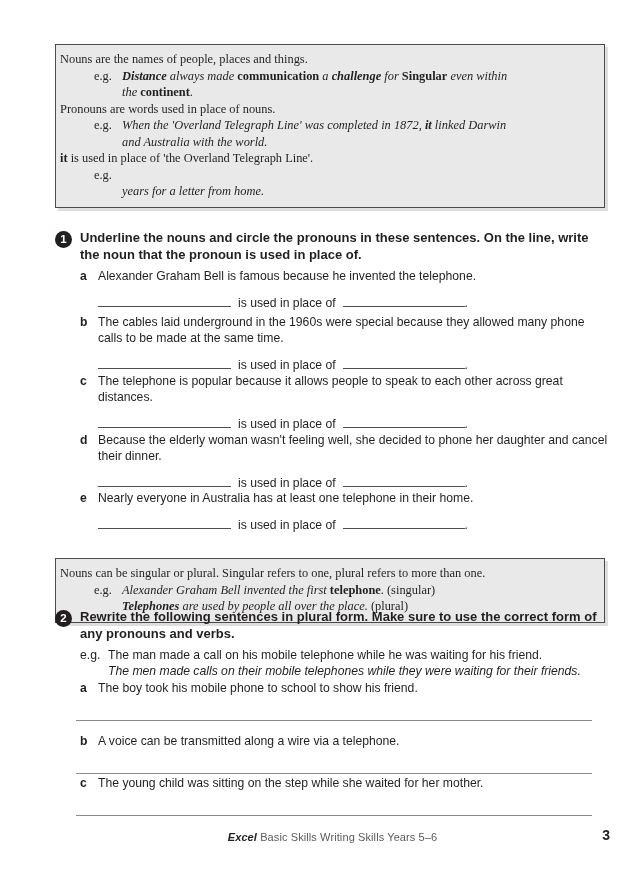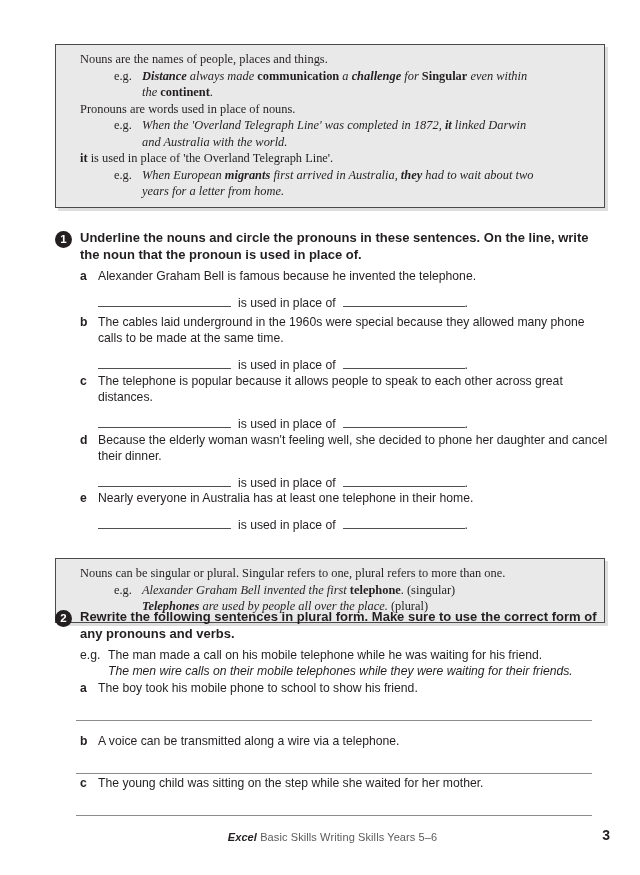--- a/index.html
+++ b/index.html
@@ -30,21 +30,21 @@
     left: 55px;
     width: 550px;
     box-sizing: border-box;
     background: #e9e9e9;
     border: 1.2px solid #4a4a4a;
     box-shadow: 3px 3px 0 rgba(0,0,0,0.13);
     font-family: "Liberation Serif", serif;
     font-size: 12.4px;
     line-height: 1.33;
     color: #231f20;
-    padding: 6px 8px 7px 24px;
+    padding: 6px 8px 7px 4px;
   }
   .info-box .line { white-space: nowrap; }
   .eg-row {
     display: flex;
     align-items: flex-start;
     padding-left: 34px;
   }
   .eg-label {
     flex: 0 0 auto;
     width: 28px;
@@ -195,21 +195,20 @@
     <div class="eg-row">
       <span class="eg-label ro">e.g.</span>
       <span class="eg-body"><span>When the 'Overland Telegraph Line' was completed in 1872, </span><span class="bi">it</span><span> linked Darwin</span></span>
     </div>
     <div class="eg-cont">and Australia with the world.</div>
 
     <div class="line"><span class="b">it</span><span> is used in place of 'the Overland Telegraph Line'.</span></div>
 
     <div class="eg-row">
       <span class="eg-label ro">e.g.</span>
-      <span class="eg-body"><span>When European </span><span class="bi">migrants</span><span> first arrived in Australia, </span><span class="bi">they</span><span> had to wait about two</span></span>
     </div>
     <div class="eg-cont">years for a letter from home.</div>
 
   </div>
 
   <div class="qblock" style="top:230px;">
     <div class="qhead">
       <div class="qnum">1</div>
       <div class="qtext">Underline the nouns and circle the pronouns in these sentences. On the line, write the noun that the pronoun is used in place of.</div>
     </div>
@@ -291,21 +290,21 @@
 
   <div class="qblock" style="top:609px;">
     <div class="qhead">
       <div class="qnum">2</div>
       <div class="qtext">Rewrite the following sentences in plural form. Make sure to use the correct form of any pronouns and verbs.</div>
     </div>
     <div class="eg2-row" style="padding-left:25px; margin-top:4px;">
       <span class="eg2-label">e.g.</span>
       <span class="eg2-body">The man made a call on his mobile telephone while he was waiting for his friend.</span>
     </div>
-    <div class="eg2-answer" style="padding-left:53px;">The men wire calls on their mobile telephones while they were waiting for their friends.</div>
+    <div class="eg2-answer" style="padding-left:53px;">The men made calls on their mobile telephones while they were waiting for their friends.</div>
   </div>
 
   <div class="qblock" style="top:681px;">
     <div class="item" style="padding-left:25px;">
       <div class="item-letter">a</div>
       <div class="item-body">The boy took his mobile phone to school to show his friend.</div>
     </div>
     <div class="answer-rule" style="margin-top:23px;"></div>
   </div>
 

